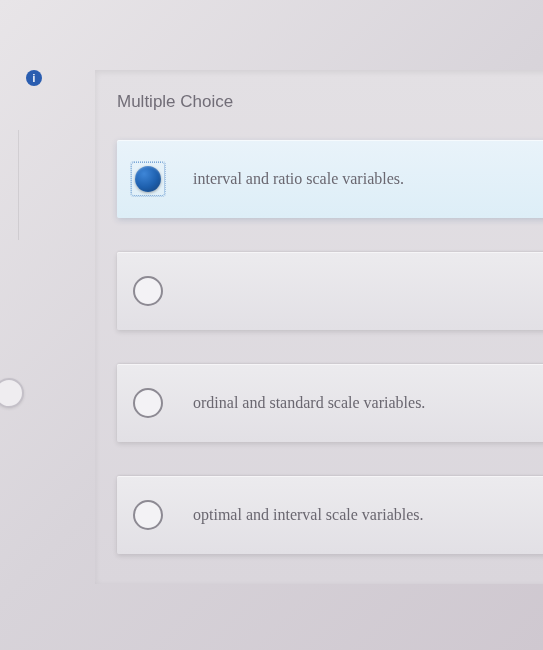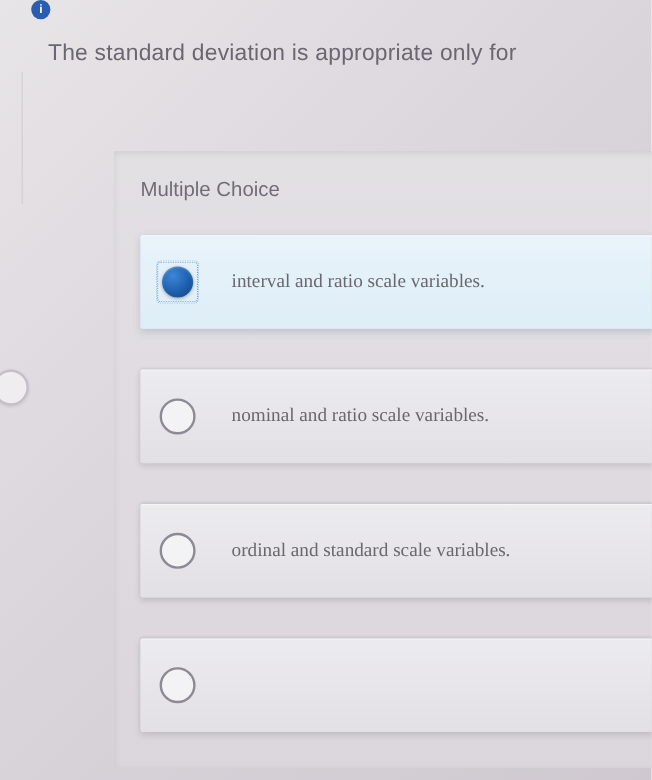--- a/index.html
+++ b/index.html
@@ -148,47 +148,46 @@
 <body>
 
 <div class="page">
   <div class="top-fragment">
     <span></span>
     <span class="info-icon">i</span>
   </div>
 
   <div class="left-rule"></div>
 
-  <div class="question">The standard deviation is appropriate only for</div>
 
   <div class="side-bubble"></div>
 
   <div class="panel">
     <div class="panel-heading">Multiple Choice</div>
 
     <div class="option selected">
       <span class="radio-wrap">
         <span class="radio"></span>
       </span>
       <span class="option-label">interval and ratio scale variables.</span>
     </div>
 
     <div class="option">
       <span class="radio-wrap">
         <span class="radio"></span>
       </span>
-      <span class="option-label">nominal and ratio scale variables.</span>
     </div>
 
     <div class="option">
       <span class="radio-wrap">
         <span class="radio"></span>
       </span>
       <span class="option-label">ordinal and standard scale variables.</span>
     </div>
 
     <div class="option">
       <span class="radio-wrap">
         <span class="radio"></span>
       </span>
+      <span class="option-label">optimal and interval scale variables.</span>
     </div>
   </div>
 </div>
 
 </body></html>

